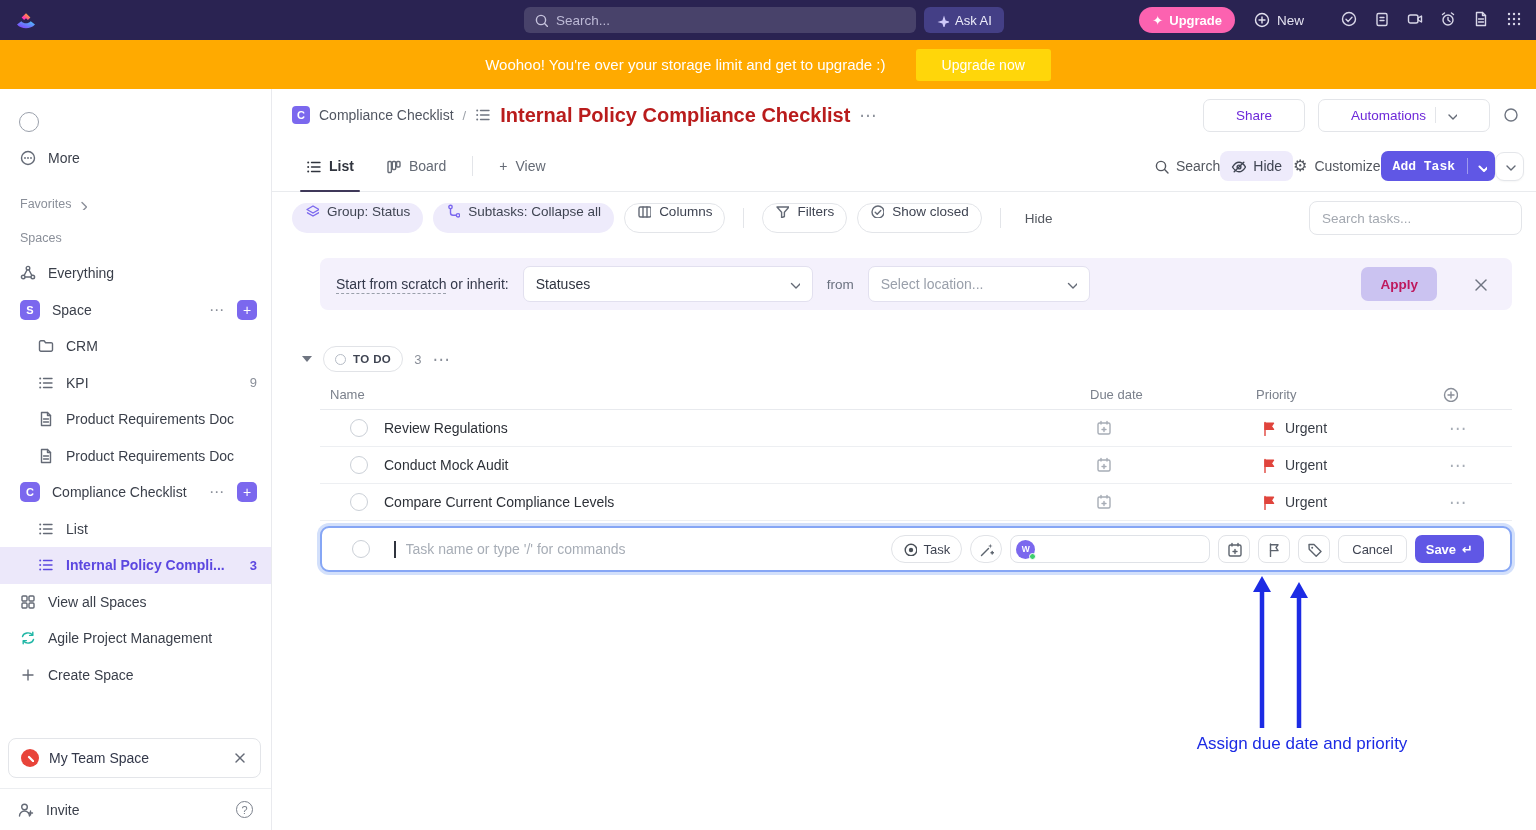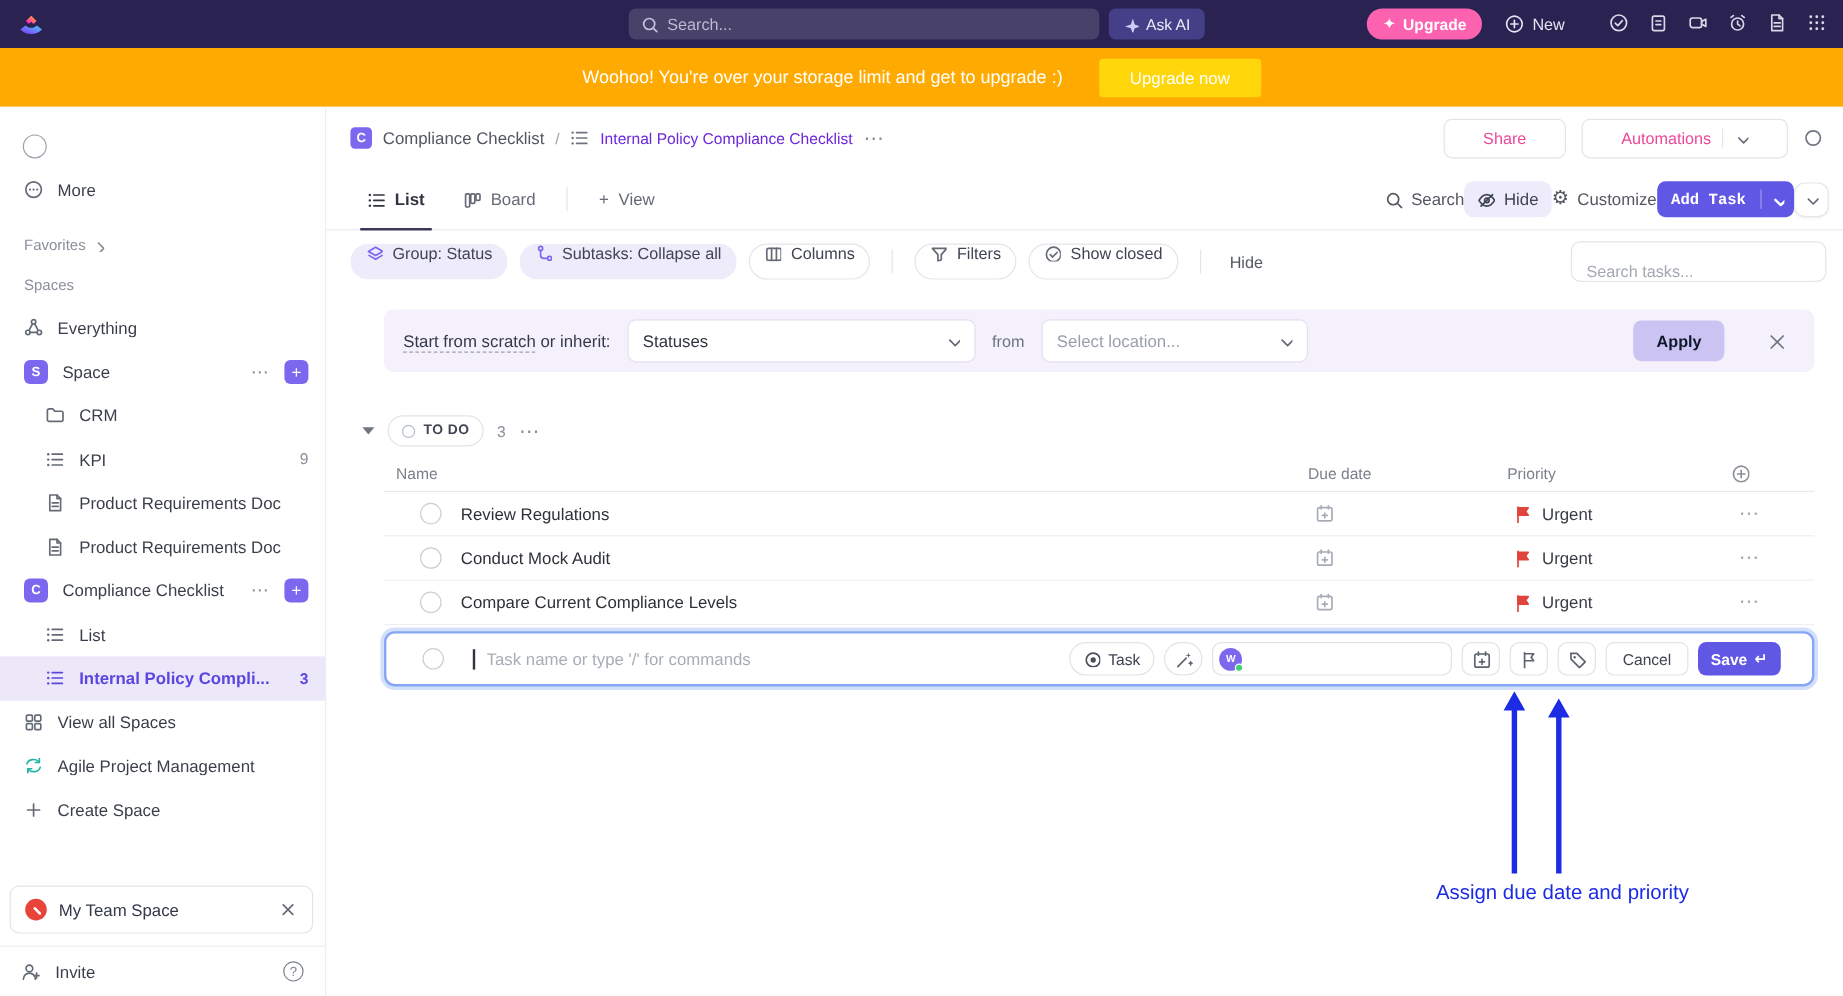--- a/index.html
+++ b/index.html
@@ -63,24 +63,24 @@
   .team-x{width:16px;height:16px;color:#646a76;cursor:pointer}
   .invite-row{position:absolute;left:0;right:0;bottom:0;height:42px;border-top:1px solid #eceef1;display:flex;align-items:center;gap:12px;padding:0 18px;font-size:14px;color:#3a3f4a}
   .help{margin-left:auto;width:17px;height:17px;border:1.3px solid #7b818c;border-radius:50%;color:#7b818c;font-size:11px;display:flex;align-items:center;justify-content:center;cursor:pointer}
 
   
   .crumb-row{height:52px;display:flex;align-items:center;gap:9px;padding:0 16px 0 20px}
   .crumb-badge{width:18px;height:18px;border-radius:4px;background:var(--avatar-purple);color:#fff;font-size:11px;font-weight:700;display:flex;align-items:center;justify-content:center}
   .crumb-parent{font-size:14px;color:#515661;cursor:pointer}
   .crumb-sep{font-size:13px;color:#9ca1a9}
   .crumb-listic{color:#6f7581}
-  .crumb-current{font-size:13px;font-weight:400;color:#6d28d9}
+  .crumb-current{font-size:20px;font-weight:700;color:#b91c1c}
   .dots{color:#8a8f99;font-size:17px;letter-spacing:1px;cursor:pointer;line-height:1}
   .crumb-right{margin-left:auto;display:flex;align-items:center;gap:13px}
-  .btn-ghost{height:33px;background:#fff;border:1px solid #e3e5e9;border-radius:7px;font-size:13.5px;font-weight:500;color:#ec4899;padding:0 32px;display:flex;align-items:center;gap:9px;cursor:pointer;font-family:inherit}
+  .btn-ghost{height:33px;background:#fff;border:1px solid #e3e5e9;border-radius:7px;font-size:13.5px;font-weight:500;color:#6d28d9;padding:0 32px;display:flex;align-items:center;gap:9px;cursor:pointer;font-family:inherit}
   .btn-ghost .vdiv{width:1px;height:16px;background:#e3e5e9}
   .btn-ghost .si{width:12px;height:12px;color:#646a76}
   .activity-circ{width:17px;height:17px;color:#6f7581;cursor:pointer}
 
   
   .tabs-row{height:51px;border-bottom:1px solid #e9ebee;display:flex;align-items:center;padding:0 12px 0 20px;gap:4px}
   .tab{height:100%;display:flex;align-items:center;gap:8px;padding:0 14px;font-size:14px;color:#646a75;cursor:pointer;position:relative}
   .tab.active{color:#30343e;font-weight:700}
   .tab.active::after{content:"";position:absolute;left:8px;right:8px;bottom:-1px;height:2.5px;background:#3f3859;border-radius:2px}
   .tab .si{width:15px;height:15px}
@@ -99,36 +99,36 @@
   .collapse-btn .si{width:13px;height:13px}
 
   
   .chips-row{height:52px;display:flex;align-items:center;gap:10px;padding:0 14px 0 20px}
   .chip{height:30px;border-radius:15px;display:flex;gap:8px;padding:0 12px;font-size:13.5px;font-weight:500;color:#3f4452;cursor:pointer;border:1px solid transparent}
   .chip.lav{background:var(--accent-light)}
   .chip.lav .si{color:var(--avatar-purple)}
   .chip.line{background:#fff;border-color:#e3e5e9}
   .chip .si{width:14px;height:14px;color:#646a76}
   .hide-plain{font-size:13.5px;color:#53575f;cursor:pointer;padding:0 6px}
-  .task-search{margin-left:auto;width:213px;height:34px;border:1px solid #e3e5e9;border-radius:8px;display:flex;align-items:flex-end;padding:0 12px}
+  .task-search{margin-left:auto;width:213px;height:34px;border:1px solid #e3e5e9;border-radius:8px;display:flex;align-items:center;padding:0 12px}
   .task-search input{width:100%;border:none;outline:none;font-size:13.5px;font-family:inherit;color:#33384a}
   .task-search input::placeholder{color:#a3a8b0}
 
   
   .inherit{margin:14px 24px 0 48px;height:52px;background:#f4f1fc;border-radius:8px;display:flex;align-items:center;gap:14px;padding:0 16px 0 16px}
   .inh-text{font-size:14px;color:#33384a;white-space:nowrap}
   .inh-text .dashed{border-bottom:1px dashed #9aa0ab;padding-bottom:1px}
   .fake-select{height:36px;background:#fff;border:1px solid #e2e0ef;border-radius:7px;display:flex;align-items:center;gap:8px;padding:0 12px;cursor:pointer}
   .fake-select .si{width:12px;height:12px;color:#646a76;margin-left:auto}
   .fs-statuses{width:290px}
   .fs-location{width:222px}
   .fs-val{font-size:14px;color:#2f3440}
   .fs-ph{font-size:14px;color:#9aa0ab}
   .inh-from{font-size:13.5px;color:#6b7280}
-  .apply-btn{margin-left:auto;height:34px;background:#cbc3f1;border:none;border-radius:7px;color:#0f172a;font-size:13.5px;font-weight:600;padding:0 19px;cursor:default;font-family:inherit}
+  .apply-btn{margin-left:auto;height:34px;background:#cbc3f1;border:none;border-radius:7px;color:#be185d;font-size:13.5px;font-weight:600;padding:0 19px;cursor:default;font-family:inherit}
   .inh-x{width:15px;height:15px;color:#6f7581;cursor:pointer;margin:0 8px 0 22px}
 
   
   .group-header{margin:36px 24px 0 30px;height:26px;display:flex;align-items:center;gap:11px}
   .g-chev{width:0;height:0;border-left:5px solid transparent;border-right:5px solid transparent;border-top:6px solid #6f7581;cursor:pointer}
   .status-pill{height:26px;border:1px solid #e1e3e7;border-radius:14px;background:#fff;display:flex;align-items:center;gap:7px;padding:0 11px;cursor:pointer}
   .status-circ{width:11px;height:11px;border:1.6px solid #b6bcc6;border-radius:50%}
   .status-name{font-size:11.5px;font-weight:700;letter-spacing:.4px;color:#3f4452}
   .g-count{font-size:13px;color:#8a8f99}
   .list-area{margin:8px 24px 0 48px}

